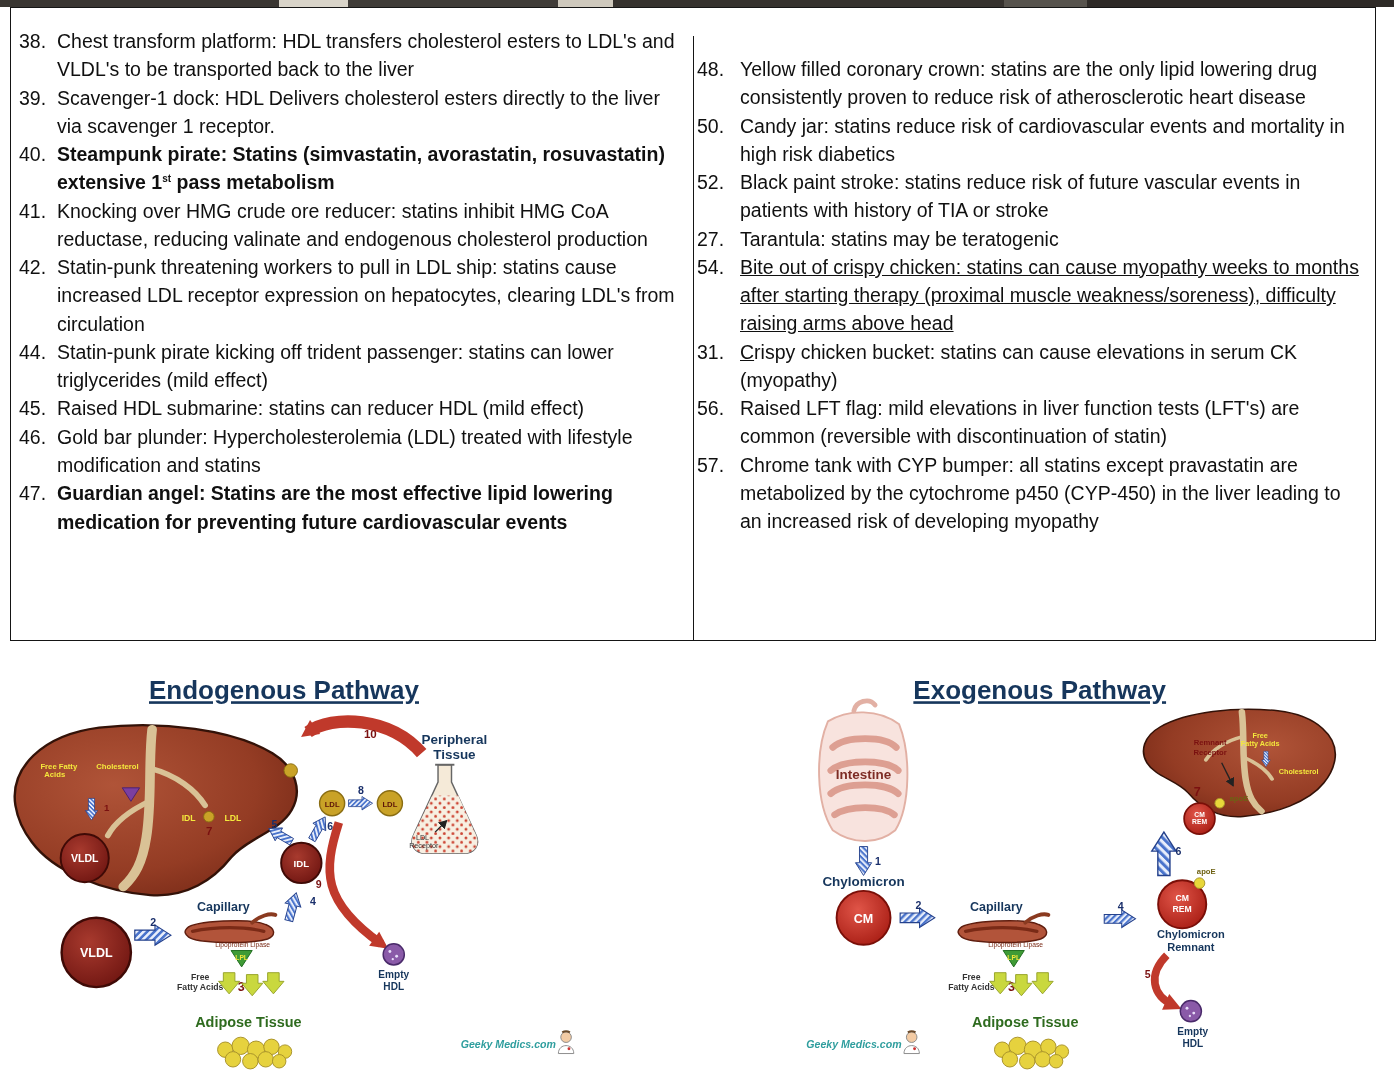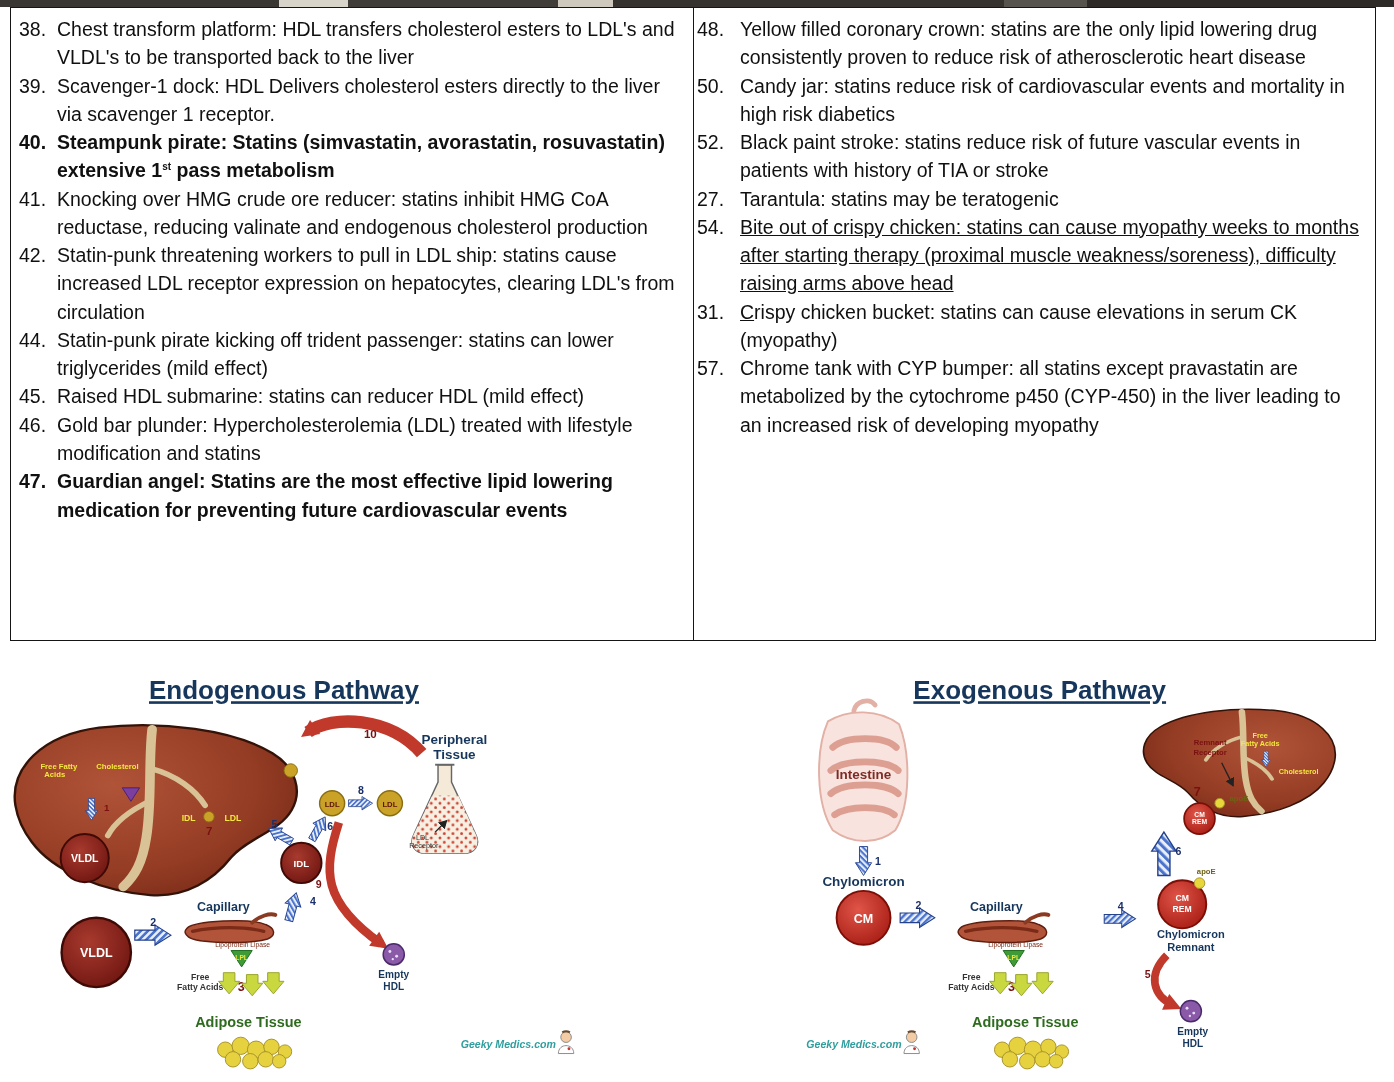--- a/index.html
+++ b/index.html
@@ -12,27 +12,27 @@
   .top-strip{
     height:7px; width:100%;
     background:linear-gradient(90deg,#3a3632 0 20%,#d9d4c9 20% 25%,#403c38 25% 40%,#cfc9bd 40% 44%,#36322e 44% 72%,#57534d 72% 78%,#2e2a27 78% 100%);
   }
   .notes-table{
     display:grid; grid-template-columns:1fr 1fr;
     margin:0 18px 0 10px;
     border:1.6px solid #151515;
     min-height:634px;
   }
-  .note-col{ padding:7px 0 8px 0; }
-  .note-col.right{ border-left:1.6px solid #151515; }
+  .note-col{ padding:19px 0 8px 0; }
+  .note-col.right{ border-left:1.6px solid #151515;margin-top:28px; }
   .note-row{ display:flex; font-size:19.5px; line-height:1.45; }
   .note-num{ flex:0 0 46px; }
   .note-col.left  .note-num{ padding-left:8px; }
   .note-col.right .note-num{ padding-left:3px; }
-  .note-num.bold{ font-weight:700; }
+  .note-num.bold{ font-weight:400; }
   .note-text{ flex:1; padding-right:16px; }
   .note-text sup{ font-size:10px; line-height:0; }
   .b{ font-weight:700; }
   .u{ text-decoration:underline; }
   .diagrams{ display:flex; width:1342px; }
   .diagrams svg{ display:block; }
   svg text{ font-family:"Liberation Sans", sans-serif; }
 </style>
 </head>
 <body>
@@ -95,20 +95,24 @@
         <span class="note-num">27.</span>
         <span class="note-text"><span>Tarantula: statins may be teratogenic</span></span>
       </div>
       <div class="note-row">
         <span class="note-num">54.</span>
         <span class="note-text"><span class="u">Bite out of crispy chicken: statins can cause myopathy weeks to months after starting therapy (proximal muscle weakness/soreness), difficulty raising arms above head</span></span>
       </div>
       <div class="note-row">
         <span class="note-num">31.</span>
         <span class="note-text"><span class="u">C</span><span>rispy chicken bucket: statins can cause elevations in serum CK (myopathy)</span></span>
+      </div>
+      <div class="note-row">
+        <span class="note-num">56.</span>
+        <span class="note-text"><span>Raised LFT flag: mild elevations in liver function tests (LFT's) are common (reversible with discontinuation of statin)</span></span>
       </div>
       <div class="note-row">
         <span class="note-num">57.</span>
         <span class="note-text"><span>Chrome tank with CYP bumper: all statins except pravastatin are metabolized by the cytochrome p450 (CYP-450) in the liver leading to an increased risk of developing myopathy</span></span>
       </div>
     </div>
 </div>
 
 <div class="diagrams">
 

